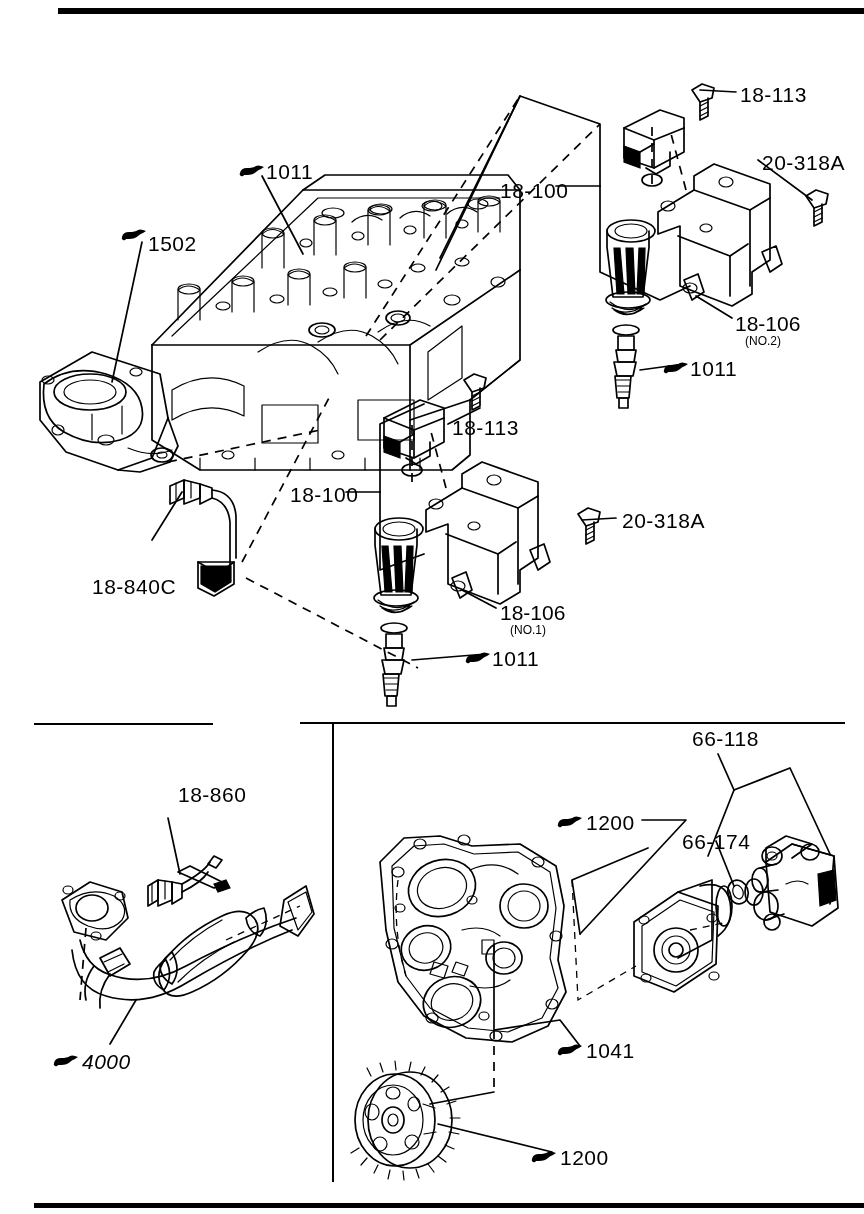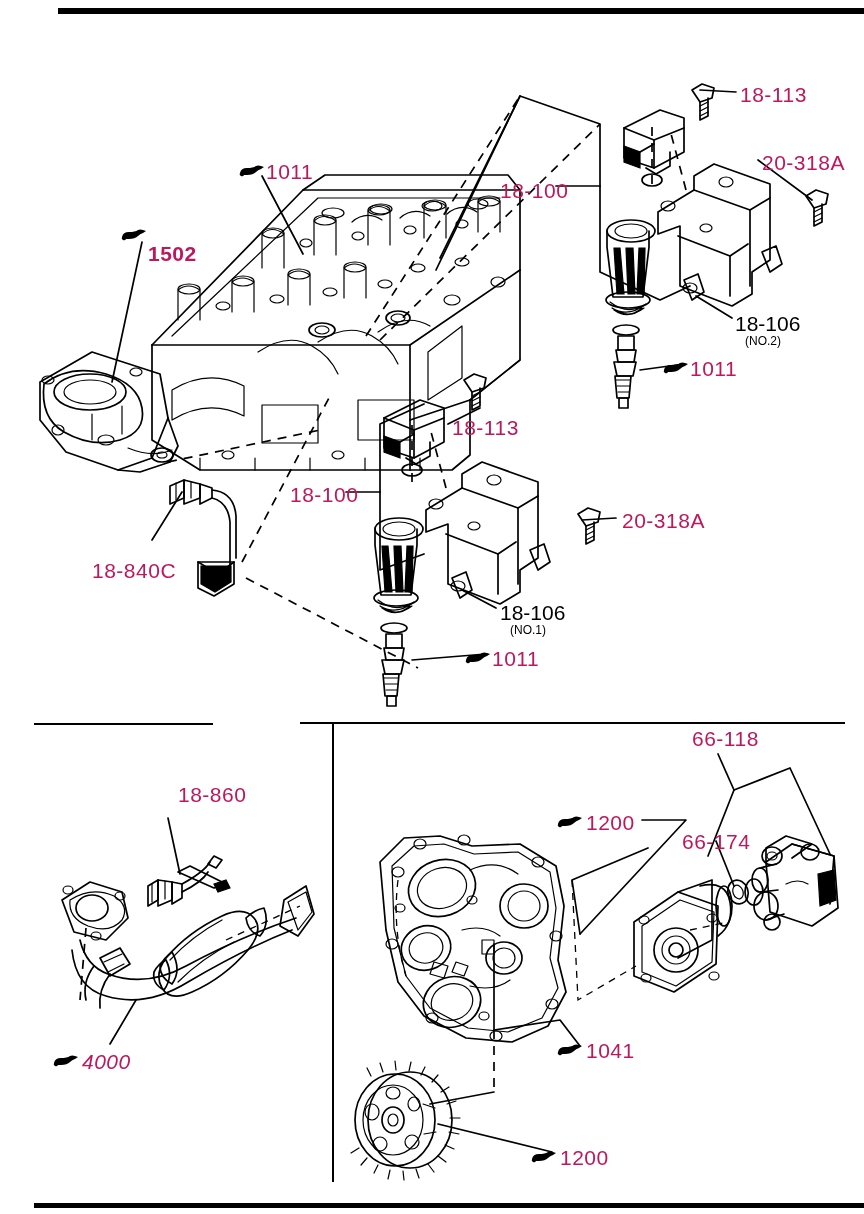--- a/index.html
+++ b/index.html
@@ -24,21 +24,21 @@
   .rule-vert{left:332px;top:722px;width:2px;height:460px;}
 
   
   .lbl{
     position:absolute;
     white-space:nowrap;
     font-family:"Liberation Sans", sans-serif;
     font-size:21px;
     letter-spacing:0.5px;
     line-height:1.04;
-    color:#be185d;
+    color:#000000;
   }
   .lbl-stack{position:absolute;white-space:nowrap;line-height:1.05;}
   .lbl-stack .l1{font-size:21px;display:block;}
   .lbl-stack .l2{font-size:12px;display:block;text-align:left;padding-left:10px;}
 
   
   .hand{
     position:absolute;
     width:26px;height:17px;
     pointer-events:none;
@@ -511,42 +511,42 @@
         <path d="M2 9 q1 -5 7 -5 q6 0 9 -2 q2 -1 5 0 l3 1 l-3 2 q-3 1 -5 3 q-3 3 -9 3 l-3 0 q-1 2 -3 1 q-2 -1 -1 -3 z" fill="#000"></path>
       </svg>
   </div>
   <div class="lbl" style="left:266px;top:161px;">1011</div>
 
   <div class="hand" style="left:120px;top:228px;">
     <svg viewBox="0 0 26 17">
         <path d="M2 9 q1 -5 7 -5 q6 0 9 -2 q2 -1 5 0 l3 1 l-3 2 q-3 1 -5 3 q-3 3 -9 3 l-3 0 q-1 2 -3 1 q-2 -1 -1 -3 z" fill="#000"></path>
       </svg>
   </div>
-  <div class="lbl" style="left:148px;top:243px;font-weight:bold;">1502</div>
+  <div class="lbl" style="left:148px;top:233px;">1502</div>
 
   <div class="lbl" style="left:740px;top:84px;">18-113</div>
   <div class="lbl" style="left:762px;top:152px;">20-318A</div>
   <div class="lbl" style="left:500px;top:180px;">18-100</div>
 
   <div class="lbl-stack" style="left:735px;top:313px;">
     <span class="l1">18-106</span>
     <span class="l2">(NO.2)</span>
   </div>
 
   <div class="hand" style="left:662px;top:361px;">
     <svg viewBox="0 0 26 17">
         <path d="M2 9 q1 -5 7 -5 q6 0 9 -2 q2 -1 5 0 l3 1 l-3 2 q-3 1 -5 3 q-3 3 -9 3 l-3 0 q-1 2 -3 1 q-2 -1 -1 -3 z" fill="#000"></path>
       </svg>
   </div>
   <div class="lbl" style="left:690px;top:358px;">1011</div>
 
   <div class="lbl" style="left:452px;top:417px;">18-113</div>
   <div class="lbl" style="left:290px;top:484px;">18-100</div>
   <div class="lbl" style="left:622px;top:510px;">20-318A</div>
-  <div class="lbl" style="left:92px;top:560px;">18-840C</div>
+  <div class="lbl" style="left:92px;top:576px;">18-840C</div>
 
   <div class="lbl-stack" style="left:500px;top:602px;">
     <span class="l1">18-106</span>
     <span class="l2">(NO.1)</span>
   </div>
 
   <div class="hand" style="left:464px;top:651px;">
     <svg viewBox="0 0 26 17">
         <path d="M2 9 q1 -5 7 -5 q6 0 9 -2 q2 -1 5 0 l3 1 l-3 2 q-3 1 -5 3 q-3 3 -9 3 l-3 0 q-1 2 -3 1 q-2 -1 -1 -3 z" fill="#000"></path>
       </svg>

